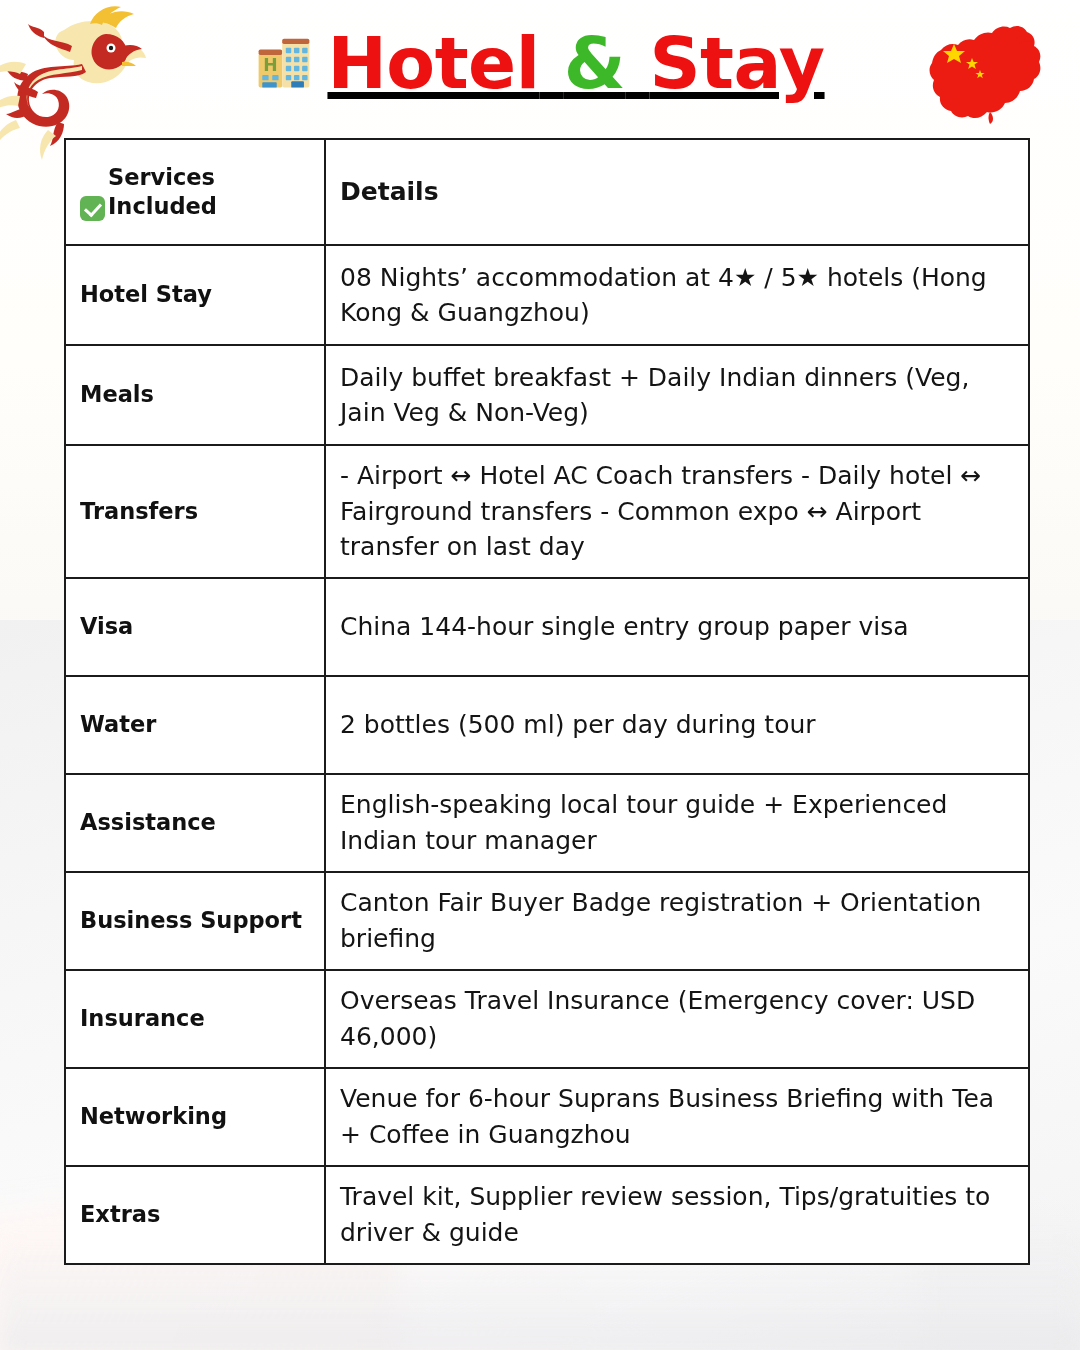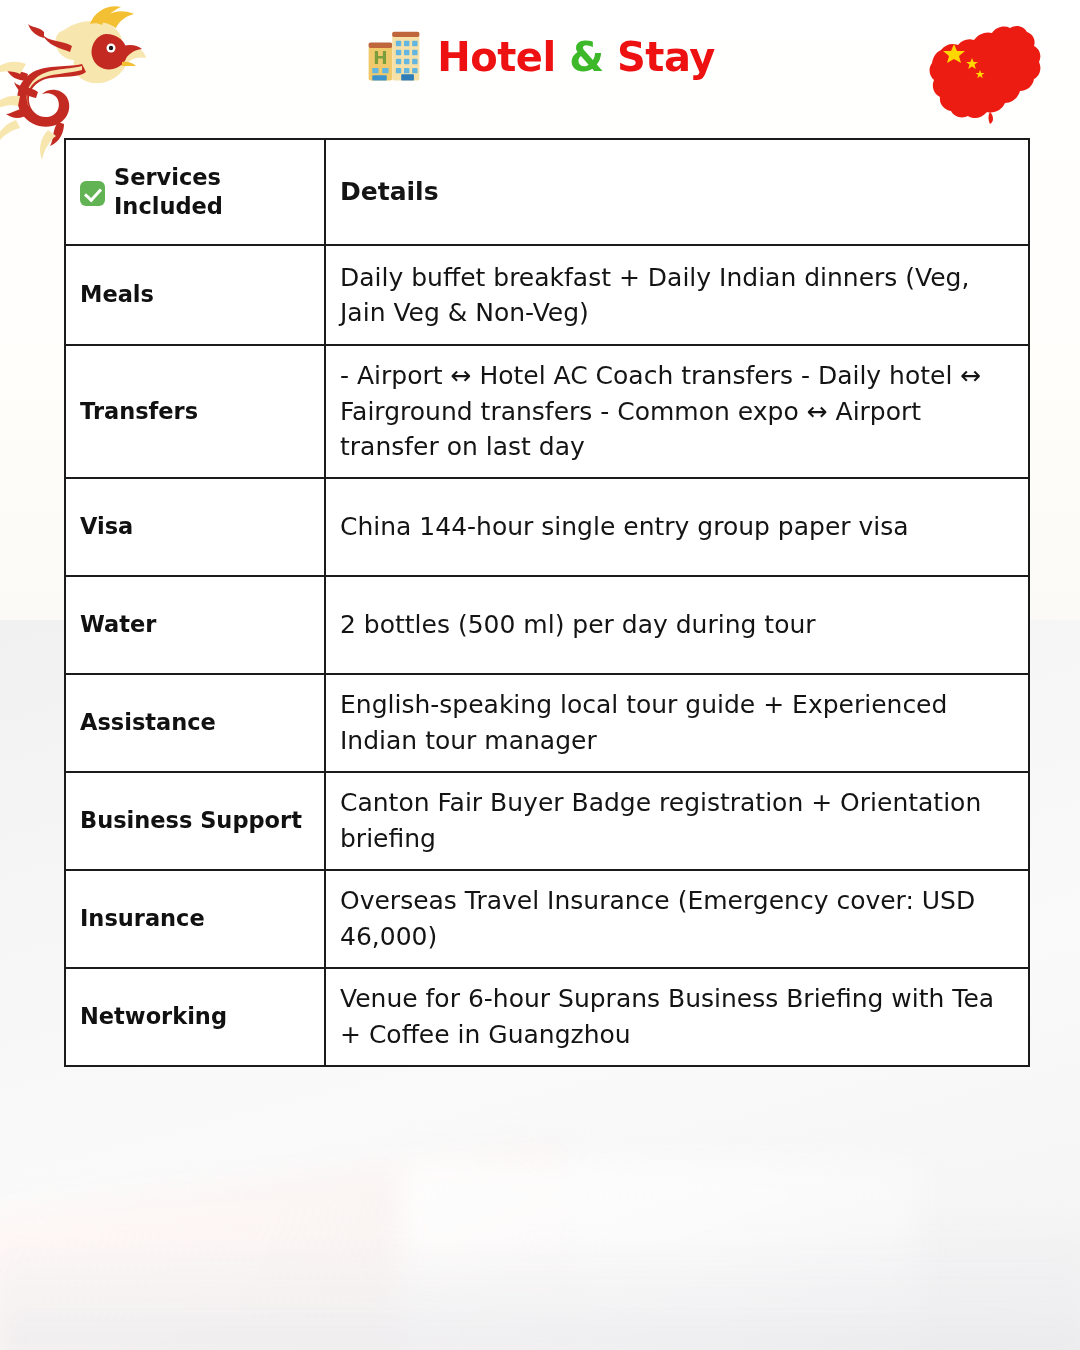--- a/index.html
+++ b/index.html
@@ -76,25 +76,26 @@
     display: flex;
     align-items: center;
     justify-content: center;
     gap: 14px;
   }
 
   .hotel-emoji { width: 58px; height: 58px; display: block; }
 
   .title-text {
     font-family: "DejaVu Sans", sans-serif;
-    font-size: 40px;
+    font-size: 71px;
     font-weight: 700;
     letter-spacing: -0.5px;
     line-height: 1;
     white-space: nowrap;
+    text-decoration: underline;
   }
   .t-red { color: #ee1111; }
   .t-green { color: #3cb828; }
 
   .dragon {
     position: absolute;
     left: -14px; top: 4px;
     width: 185px; height: 160px;
   }
   .china-map {
@@ -140,22 +141,22 @@
     font-weight: 400;
     color: #141414;
     line-height: 1.42;
   }
 
   .head-row .cell-service,
   .head-row .cell-detail { font-weight: 700; }
 
   .head-row .cell-service {
     display: flex;
-    align-items: center;
-    gap: 9px;
+    align-items: flex-end;
+    gap: 3px;
   }
 
   .check-badge {
     flex: 0 0 auto;
     width: 25px; height: 25px;
     border-radius: 6px;
     background: #61b354;
     position: relative;
     margin-top: 3px;
   }
@@ -273,23 +274,31 @@
             <div class="cell-service">
               <span class="check-badge"></span>
               <span>Services Included</span>
             </div>
           </td>
           <td>
             <div class="cell-detail">Details</div>
           </td>
         </tr>
 
-
         <tr class="row-h-tall">
           <td>
+              <div class="cell-service">Hotel Stay</div>
+            </td>
+          <td>
+              <div class="cell-detail">08 Nights’ accommodation at 4★ / 5★ hotels (Hong Kong &amp; Guangzhou)</div>
+            </td>
+        </tr>
+
+        <tr class="row-h-tall">
+          <td>
               <div class="cell-service">Meals</div>
             </td>
           <td>
               <div class="cell-detail">Daily buffet breakfast + Daily Indian dinners (Veg, Jain Veg &amp; Non-Veg)</div>
             </td>
         </tr>
 
         <tr class="row-h-xtall">
           <td>
               <div class="cell-service">Transfers</div>
@@ -346,17 +355,25 @@
 
         <tr class="row-h-short">
           <td>
               <div class="cell-service">Networking</div>
             </td>
           <td>
               <div class="cell-detail">Venue for 6-hour Suprans Business Briefing with Tea + Coffee in Guangzhou</div>
             </td>
         </tr>
 
+        <tr class="row-h-short">
+          <td>
+              <div class="cell-service">Extras</div>
+            </td>
+          <td>
+              <div class="cell-detail">Travel kit, Supplier review session, Tips/gratuities to driver &amp; guide</div>
+            </td>
+        </tr>
       </tbody>
     </table>
   </div>
 
 </div>
 
 </body></html>

